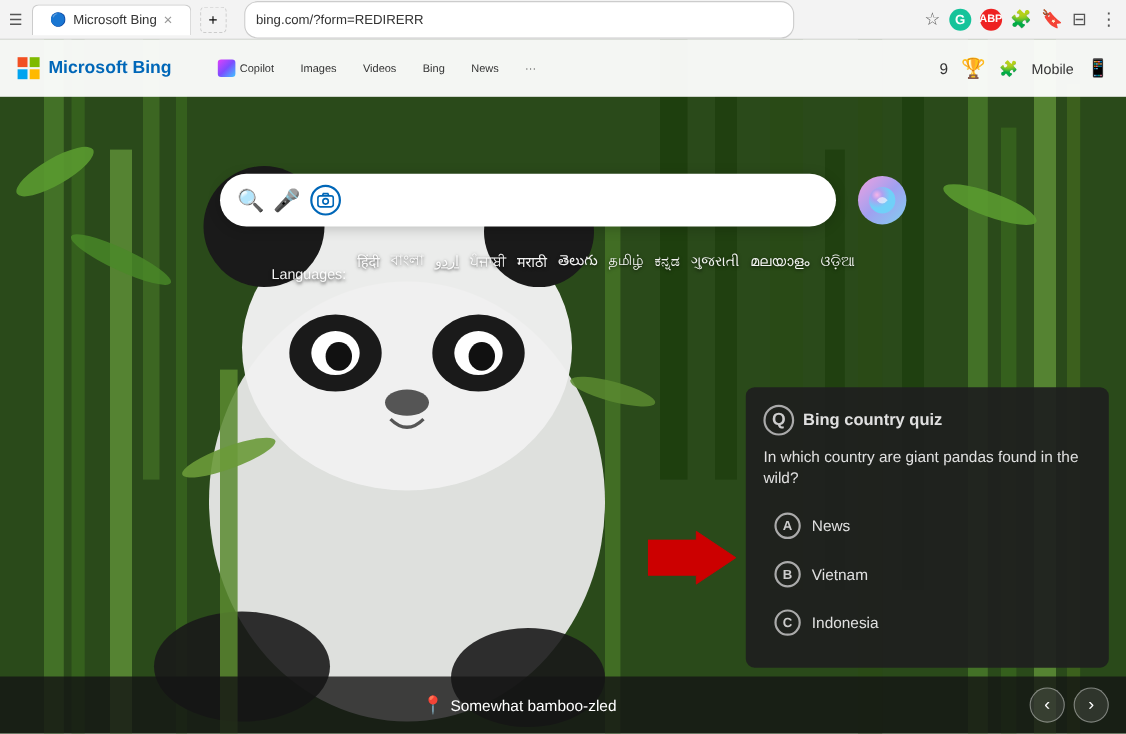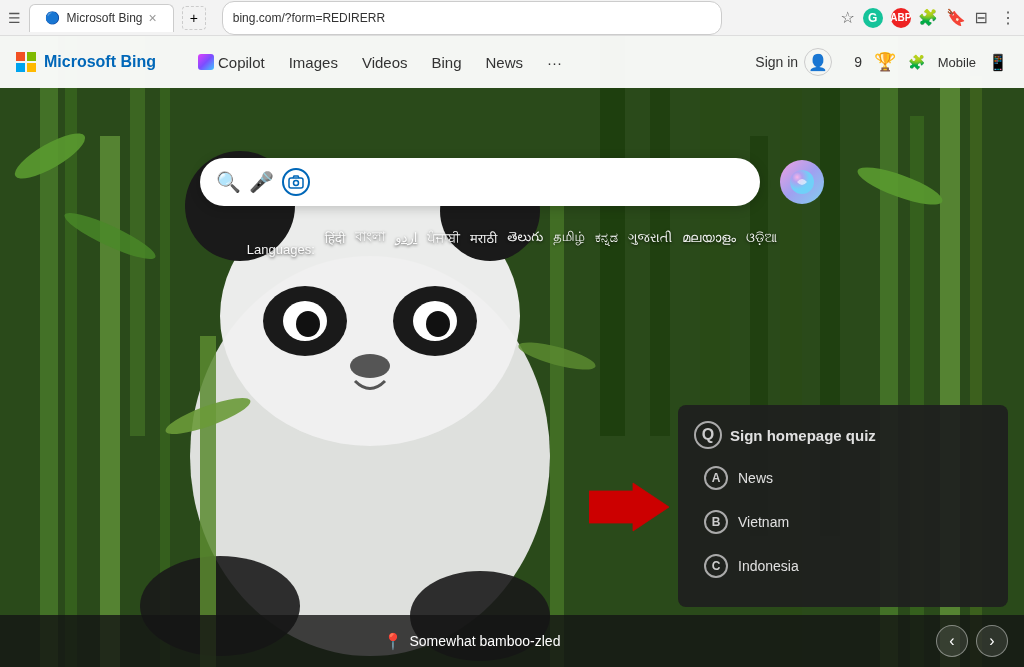--- a/index.html
+++ b/index.html
@@ -52,21 +52,21 @@
     .ms-logo div:nth-child(2) { background: #7fba00; }
     .ms-logo div:nth-child(3) { background: #00a4ef; }
     .ms-logo div:nth-child(4) { background: #ffb900; }
     .logo-text { font-size: 16px; font-weight: 600; color: #1a1a1a; }
     .logo-text span { color: #0067b8; }
 
     .nav-items { display: flex; align-items: center; gap: 4px; }
     .nav-item {
       display: flex; align-items: center; gap: 4px;
       padding: 6px 10px; border-radius: 4px; cursor: pointer;
-      font-size: 15px; color: #333; text-decoration: none;
+      font-size: 10px; color: #333; text-decoration: none;
     }
 
     .nav-right { margin-left: auto; display: flex; align-items: center; gap: 12px; }
     .sign-in-btn {
       display: flex; align-items: center; gap: 6px;
       font-size: 14px; color: #333; cursor: pointer;
       padding: 6px 10px; border-radius: 4px;
     }
     .user-icon {
       width: 28px; height: 28px; border-radius: 50%; border: 1px solid #ccc;
@@ -321,24 +321,20 @@
       </a>
       <a class="nav-item">
         <span>News</span>
       </a>
       <a class="nav-item">
         <span>···</span>
       </a>
     </nav>
 
     <div class="nav-right">
-      <div class="sign-in-btn">
-        <span>Sign in</span>
-        <div class="user-icon">👤</div>
-      </div>
       <span class="reward-num">9</span>
       <span class="trophy-icon">🏆</span>
       <span style="font-size:14px;color:#888;cursor:pointer;">🧩</span>
       <span class="mobile-label">Mobile</span>
       <span class="phone-icon">📱</span>
     </div>
   </div>
 
   <div class="search-area">
     <div style="display:flex;align-items:center;gap:12px;">
@@ -392,22 +388,23 @@
     </defs>
 
     <polygon points="0,10 55,10 55,0 100,30 55,60 55,50 0,50" fill="#cc0000" stroke="#cc0000" stroke-width="1"></polygon>
   </svg>
 
   <div class="quiz-panel">
     <div class="quiz-title-row">
       <div class="quiz-q-icon">
         <span>Q</span>
       </div>
-      <span class="quiz-title">Sign homepage quiz</span>
-    </div>
+      <span class="quiz-title">Bing country quiz</span>
+    </div>
+    <p class="quiz-question">In which country are giant pandas found in the wild?</p>
 
     <div class="quiz-option">
       <div class="option-circle">
         <span>A</span>
       </div>
       <span class="option-text">News</span>
     </div>
     <div class="quiz-option">
       <div class="option-circle">
         <span>B</span>

